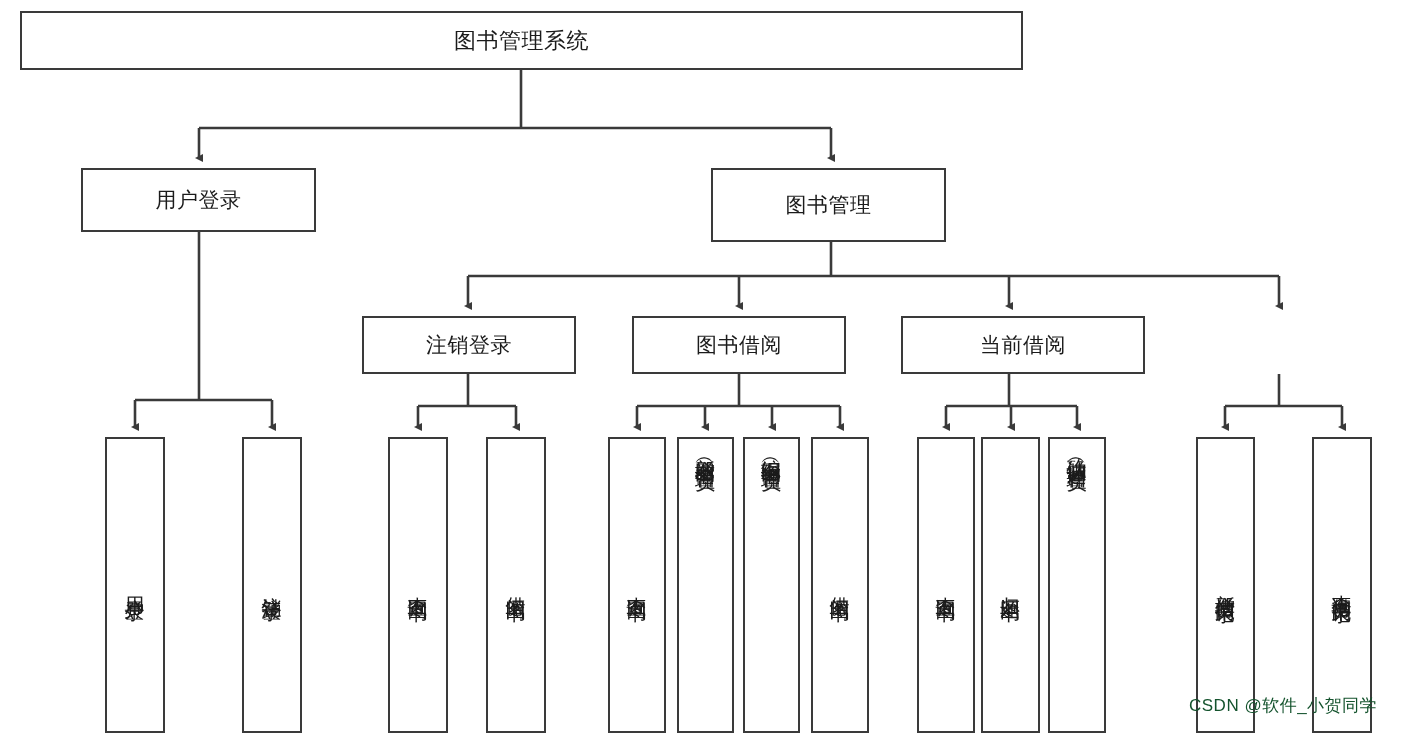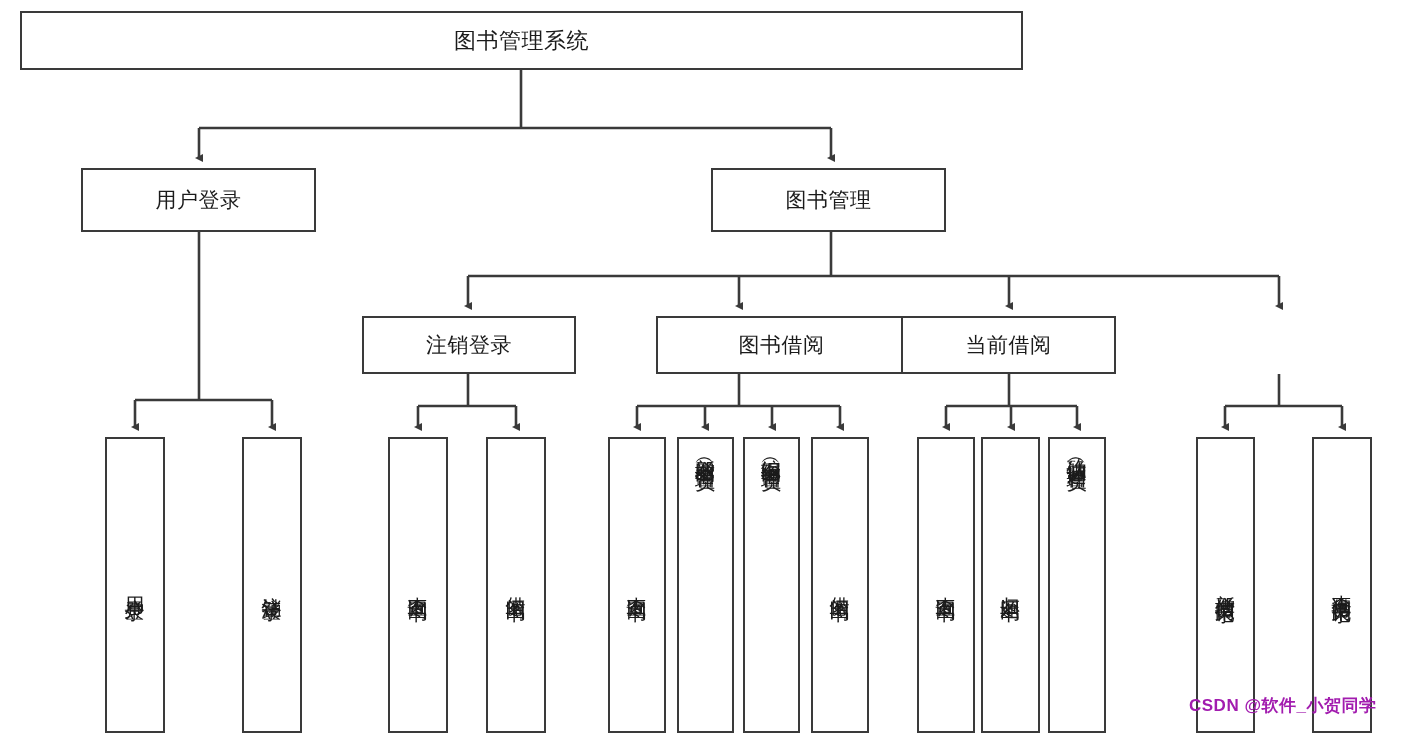--- a/index.html
+++ b/index.html
@@ -70,25 +70,24 @@
   }
   .node.vert.mid-text {
     align-items: center;
     padding-top: 0;
   }
   #watermark {
     position: absolute;
     left: 1189px;
     top: 694px;
     font-size: 17px;
-    color: #a21caf;
+    color: #14532d;
     white-space: nowrap;
     letter-spacing: 0.5px;
     user-select: none;
-    font-weight: bold;
   }
 </style>
 </head>
 <body>
 
 <div id="diagram-root">
 
   <svg id="edges-layer" viewBox="0 0 1405 747" width="1405" height="747" xmlns="http://www.w3.org/2000/svg">
     <defs>
       <marker id="arrow" markerWidth="10" markerHeight="10" refX="5" refY="5" orient="auto" markerUnits="userSpaceOnUse">
@@ -140,33 +139,33 @@
   </svg>
 
   <div class="node horiz root" style="left:20px; top:11px; width:1003px; height:59px;">
     <span class="node-label">图书管理系统</span>
   </div>
 
   <div class="node horiz" style="left:81px; top:168px; width:235px; height:64px;">
     <span class="node-label">用户登录</span>
   </div>
 
-  <div class="node horiz" style="left:711px; top:168px; width:235px; height:64px;">
+  <div class="node horiz" style="left:711px; top:168px; width:235px; height:74px;">
     <span class="node-label">图书管理</span>
   </div>
 
   <div class="node horiz" style="left:362px; top:316px; width:214px; height:58px;">
     <span class="node-label">注销登录</span>
   </div>
 
-  <div class="node horiz" style="left:656px; top:316px; width:251px; height:58px;">
+  <div class="node horiz" style="left:632px; top:316px; width:214px; height:58px;">
     <span class="node-label">图书借阅</span>
   </div>
 
-  <div class="node horiz" style="left:901px; top:316px; width:215px; height:58px;">
+  <div class="node horiz" style="left:901px; top:316px; width:244px; height:58px;">
     <span class="node-label">当前借阅</span>
   </div>
 
 
   <div class="node vert mid-text" style="left:105px; top:437px; width:60px; height:296px;">
     <span class="node-label">用户登录</span>
   </div>
 
   <div class="node vert mid-text" style="left:242px; top:437px; width:60px; height:296px;">
     <span class="node-label">注销登录</span>

